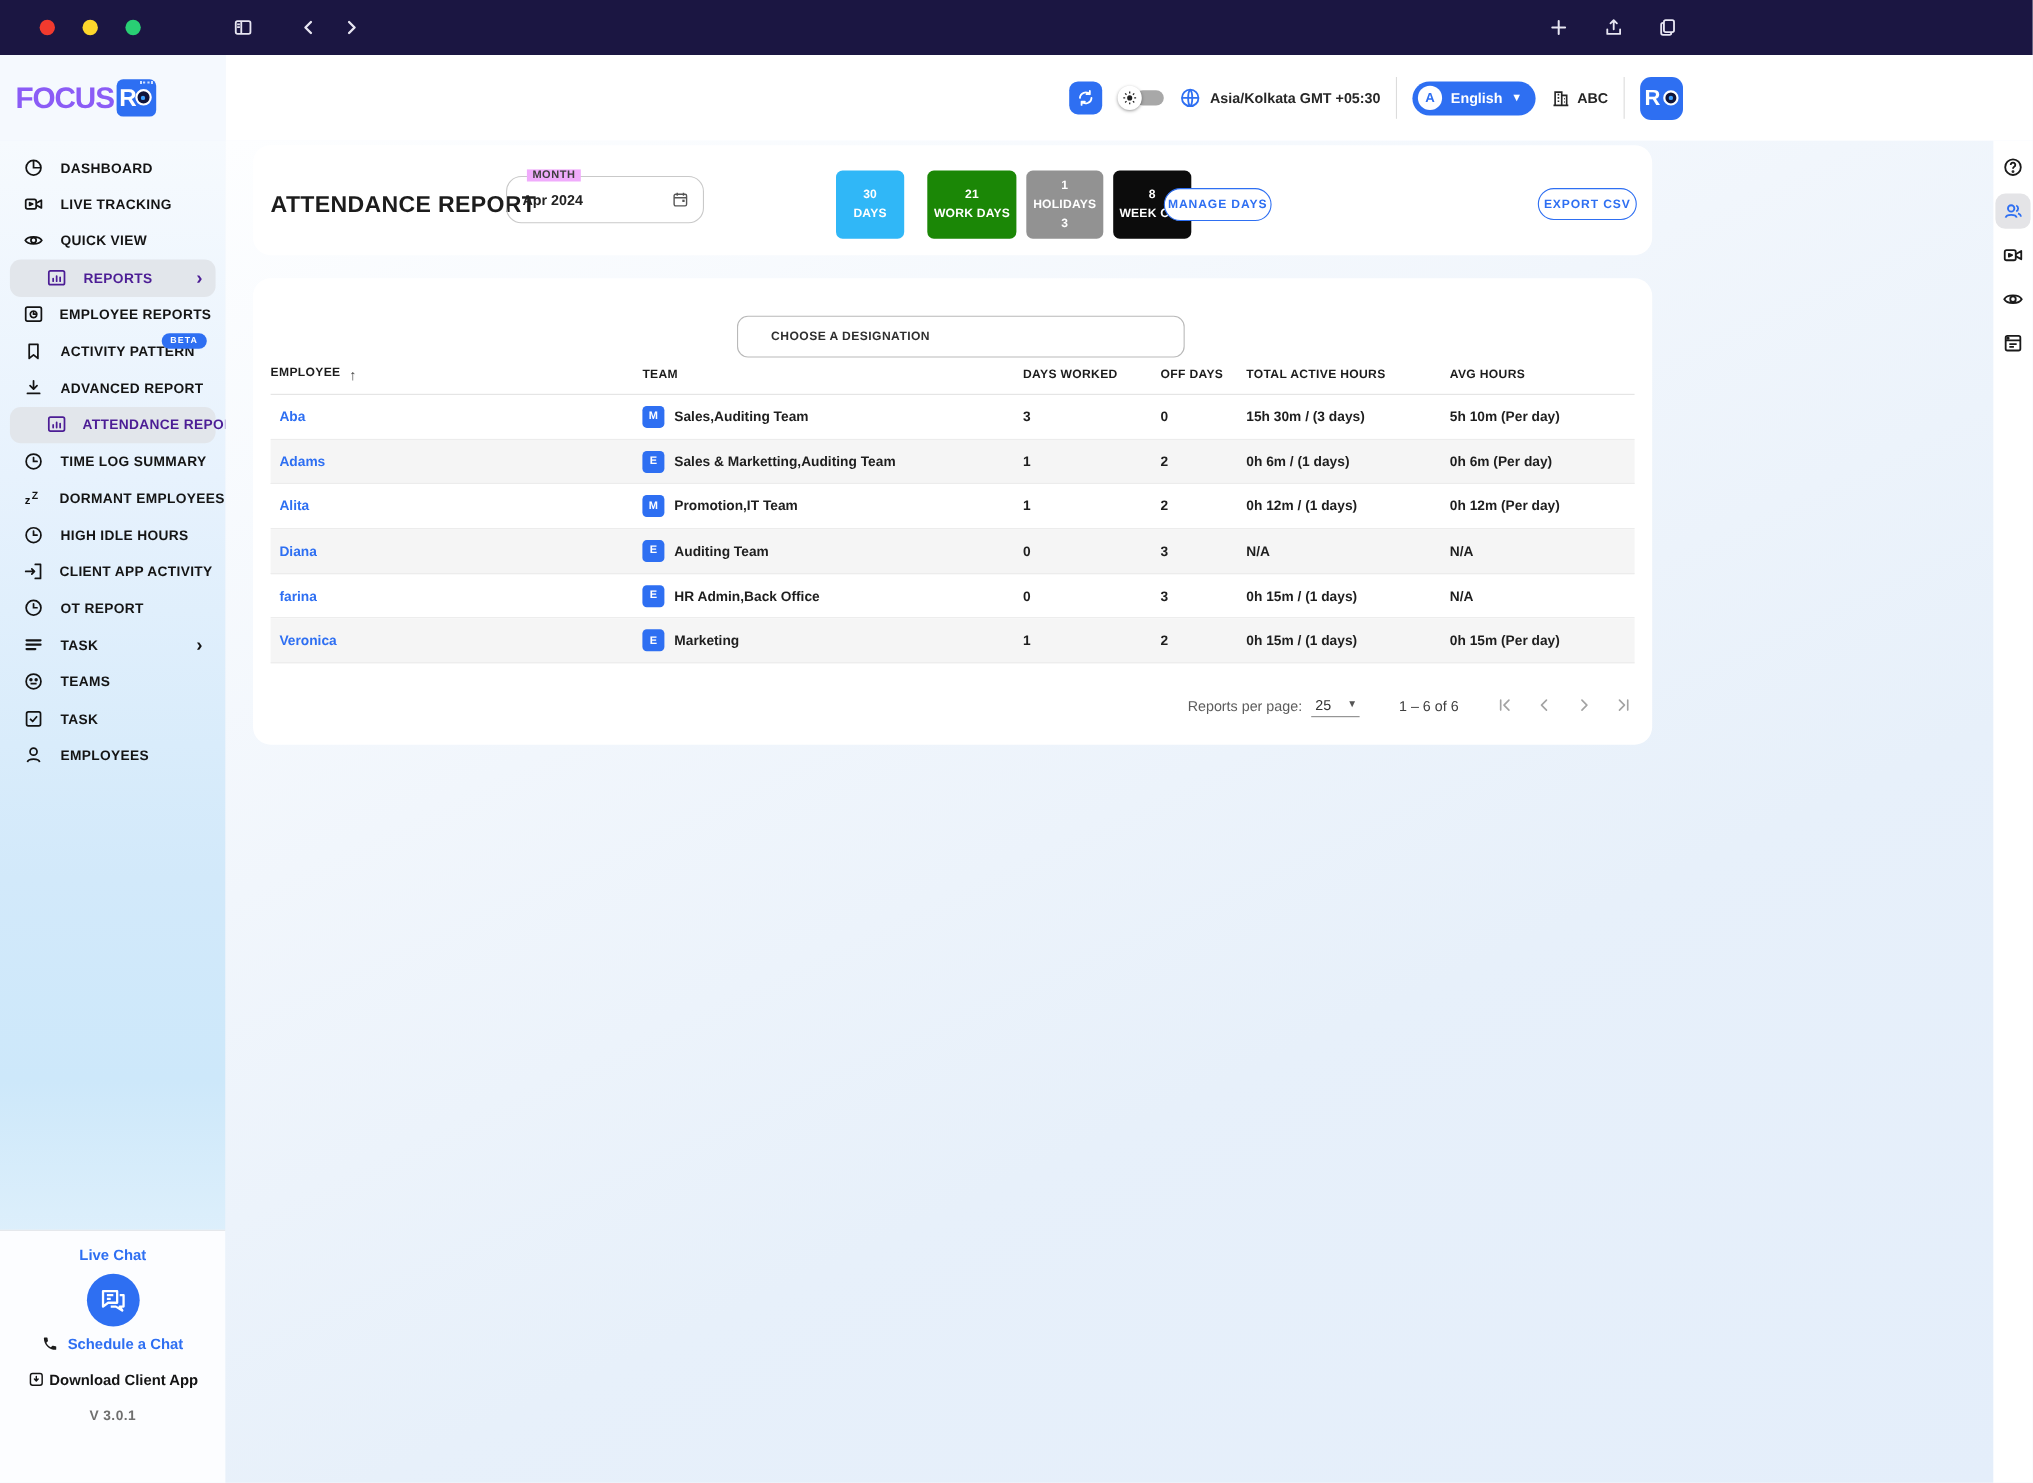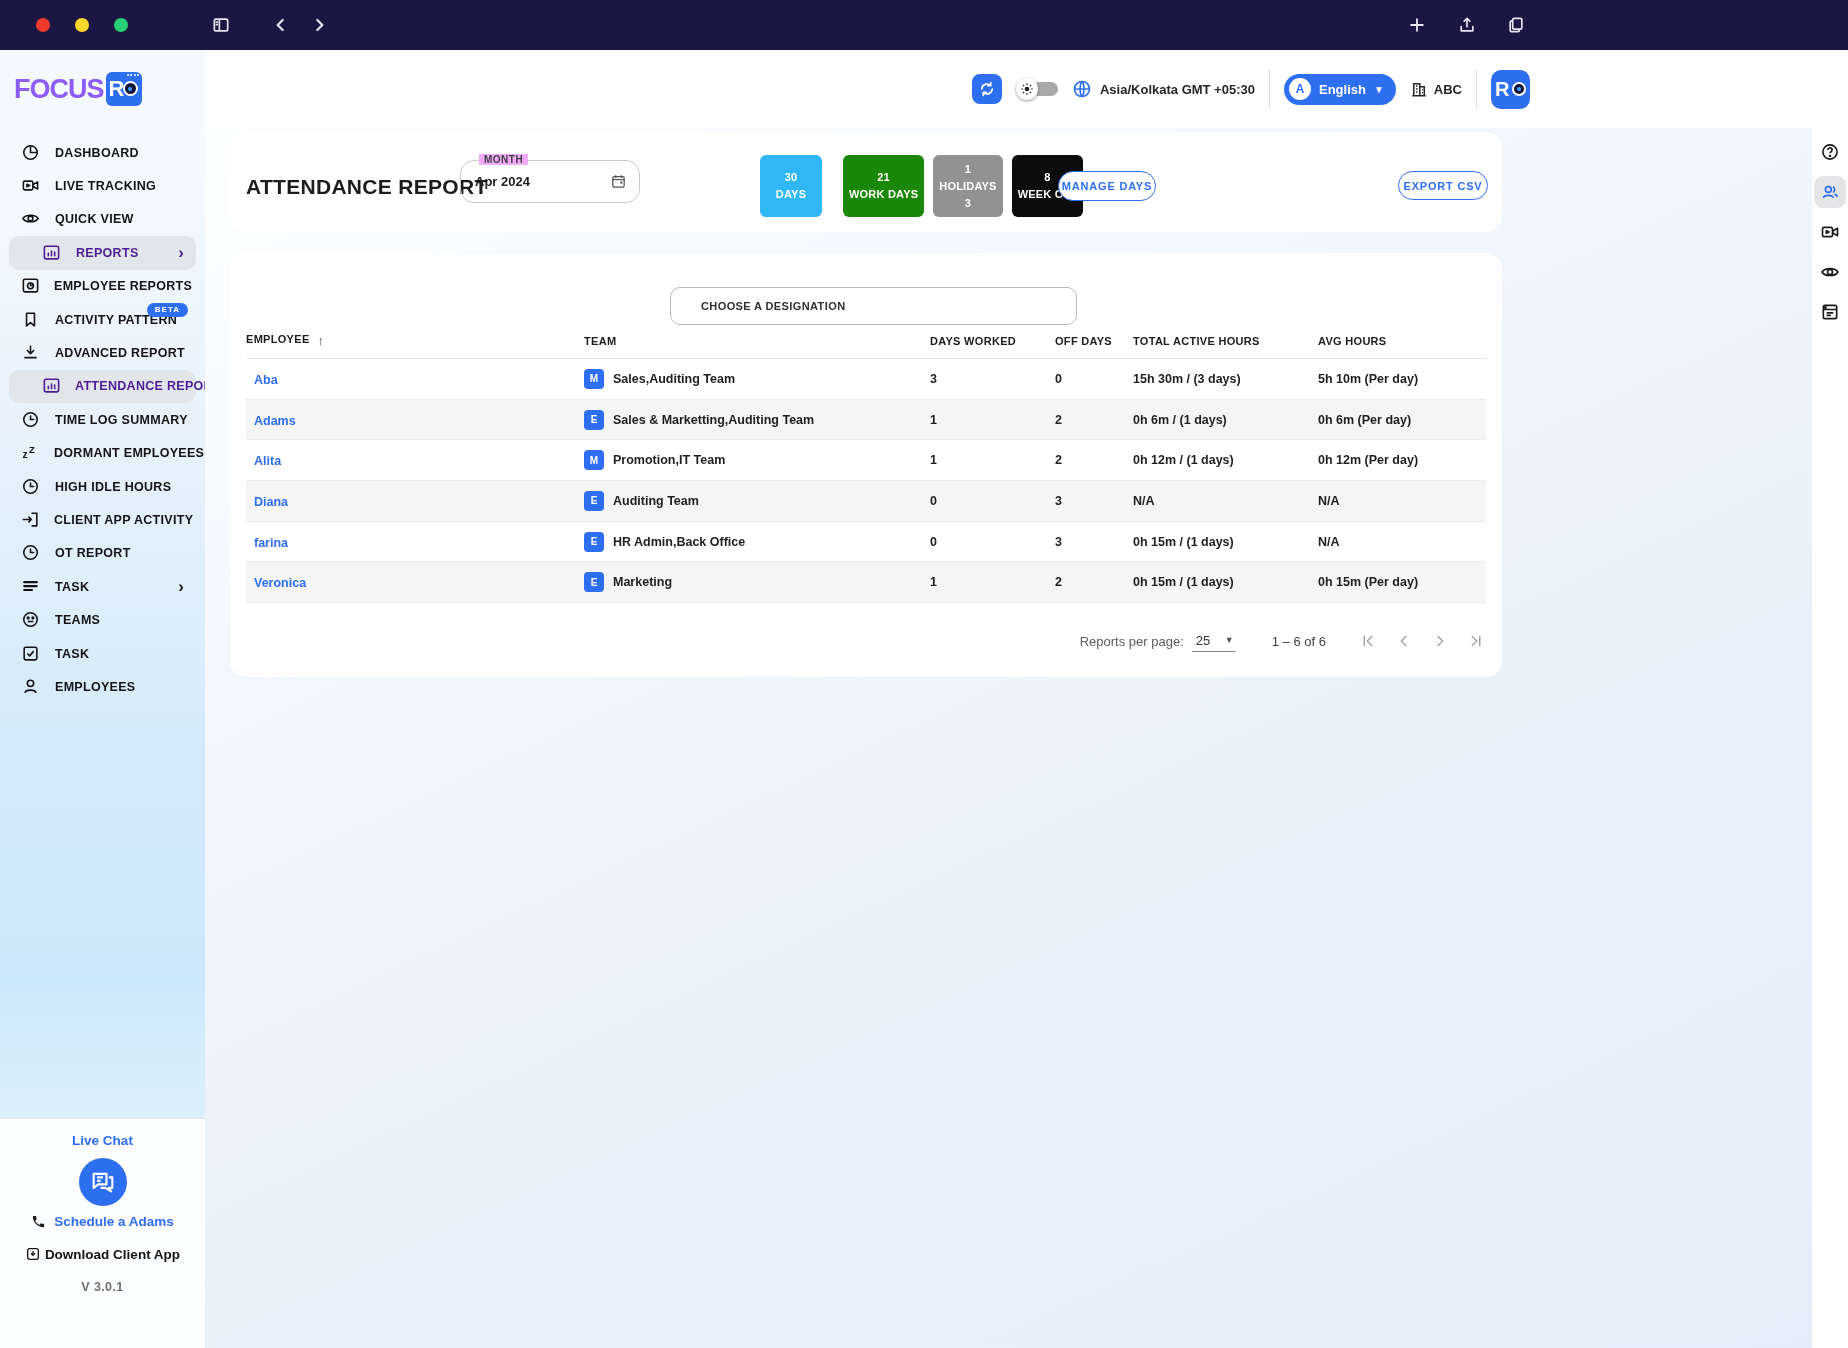--- a/index.html
+++ b/index.html
@@ -419,21 +419,21 @@
         <svg viewBox="0 0 24 24" fill="none" stroke="currentColor" stroke-width="1.8" stroke-linejoin="round">
             <path d="M4 5h11v9H8l-4 3V5z"></path>
             <path d="M17 8h3v9h-3l2 3-5-3h-4"></path>
             <path d="M7 8h5M7 11h3"></path>
           </svg>
       </div>
       <div id="schedule">
         <svg viewBox="0 0 24 24" fill="currentColor">
             <path d="M6.6 10.8c1.4 2.8 3.8 5.2 6.6 6.6l2.2-2.2c.3-.3.7-.4 1-.2 1.1.4 2.3.6 3.6.6.6 0 1 .4 1 1V20c0 .6-.4 1-1 1C10.6 21 3 13.4 3 4c0-.6.4-1 1-1h3.4c.6 0 1 .4 1 1 0 1.2.2 2.4.6 3.6.1.3 0 .7-.2 1l-2.2 2.2z"></path>
           </svg>
-        <span>Schedule a Adams</span>
+        <span>Schedule a Chat</span>
       </div>
       <div id="dl-app">
         <svg viewBox="0 0 24 24" fill="none" stroke="currentColor" stroke-width="2" stroke-linecap="round" stroke-linejoin="round">
             <rect x="4" y="4" width="16" height="16" rx="3"></rect>
             <path d="M12 8v6M9.5 11.5L12 14l2.5-2.5"></path>
           </svg>
         <span>Download Client App</span>
       </div>
       <div id="version">V 3.0.1</div>
     </div>

